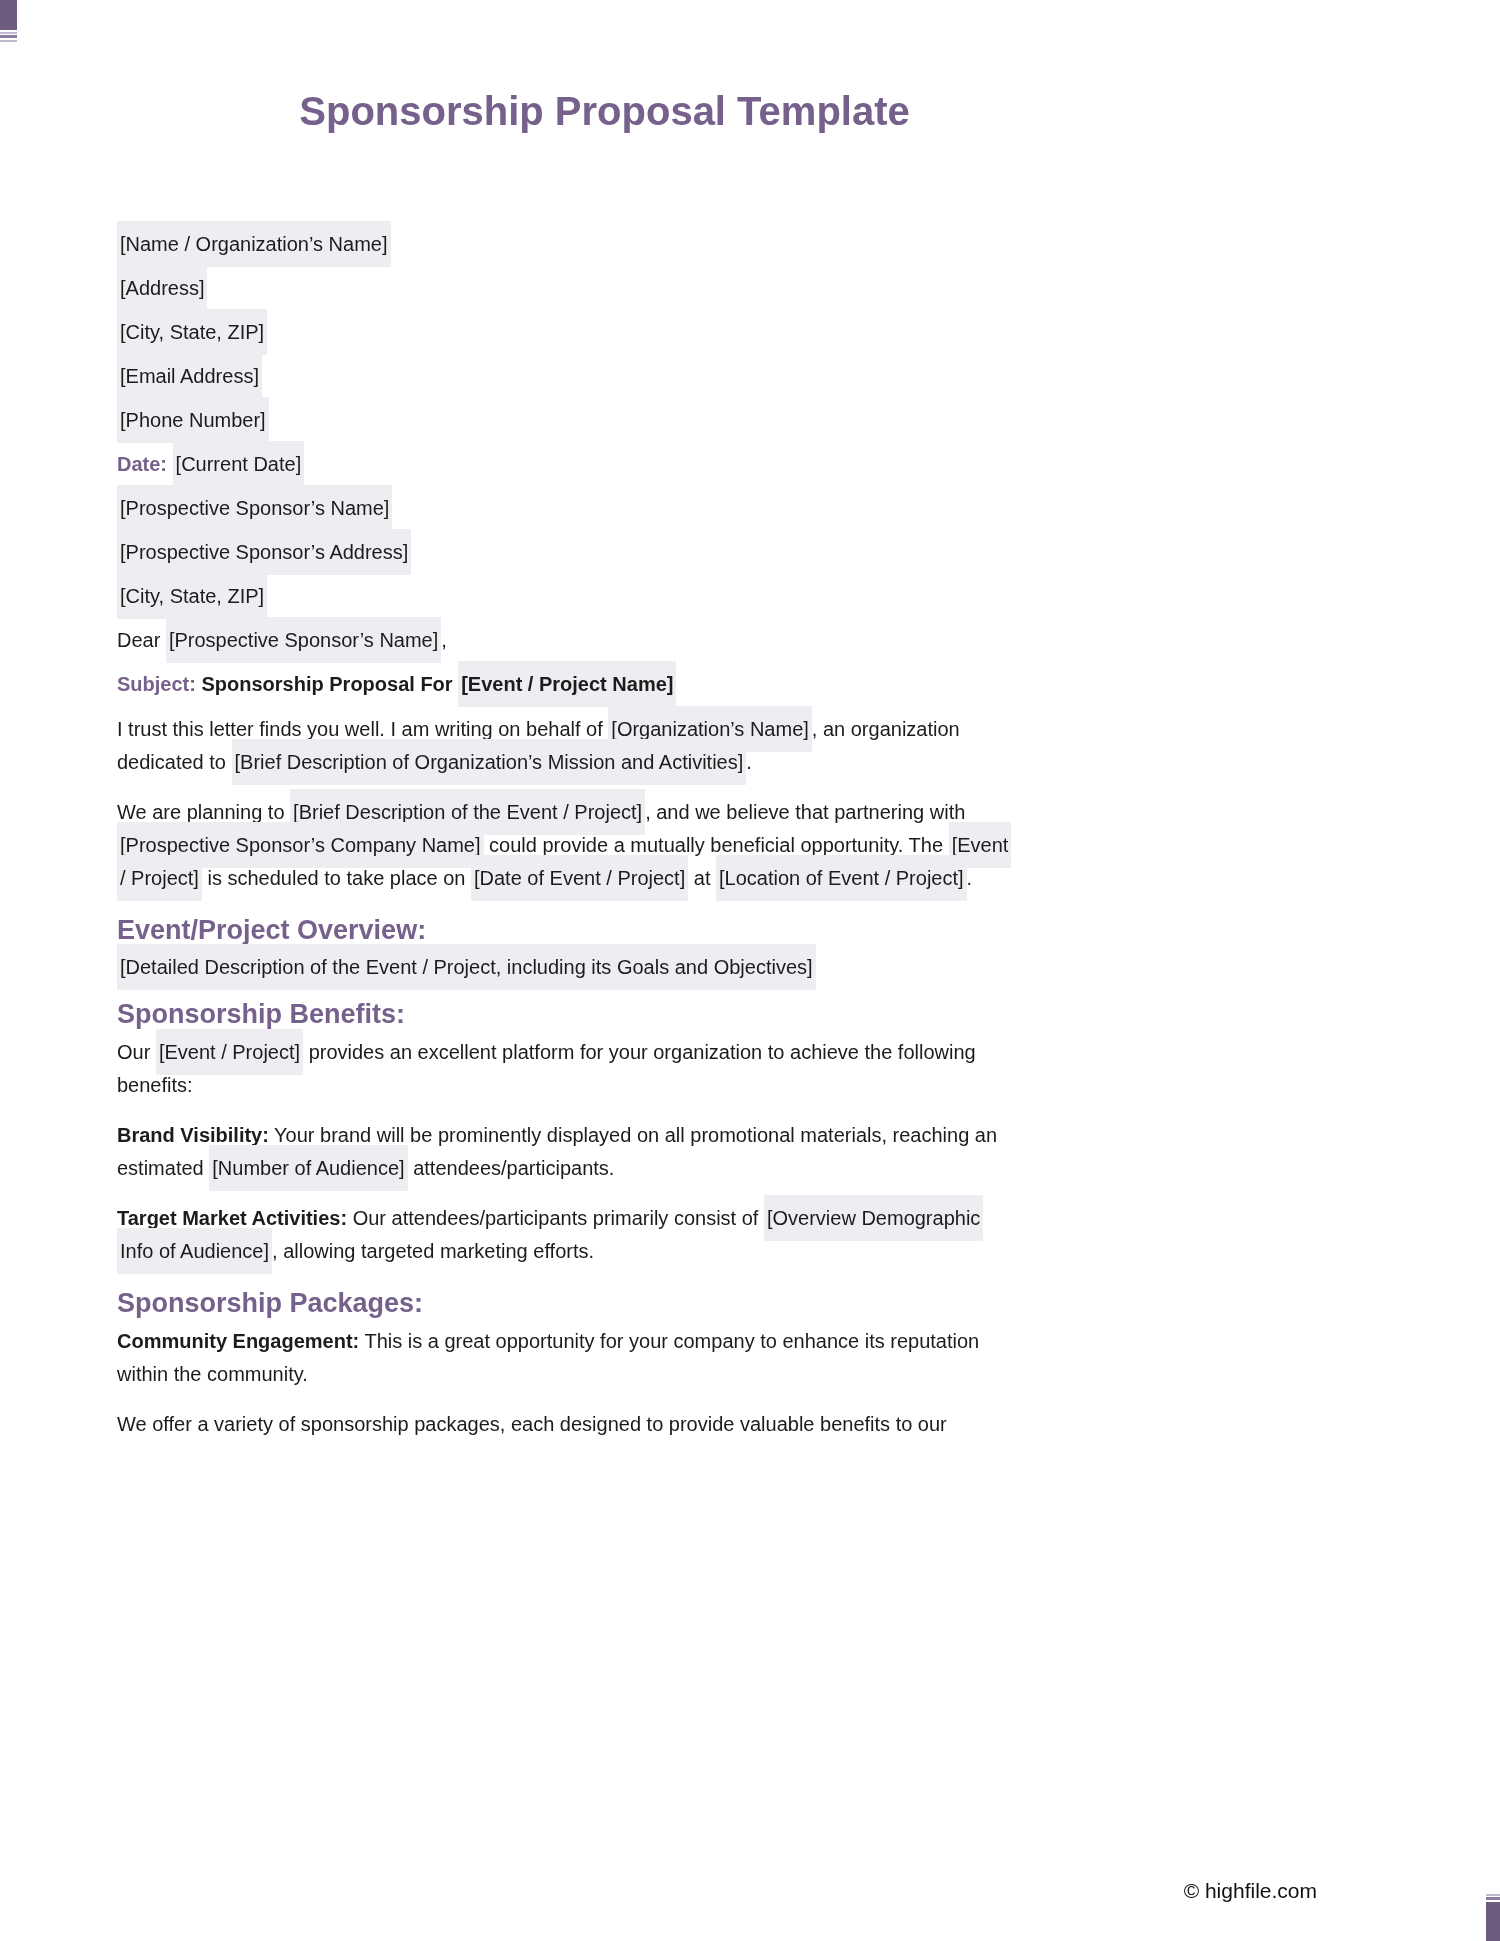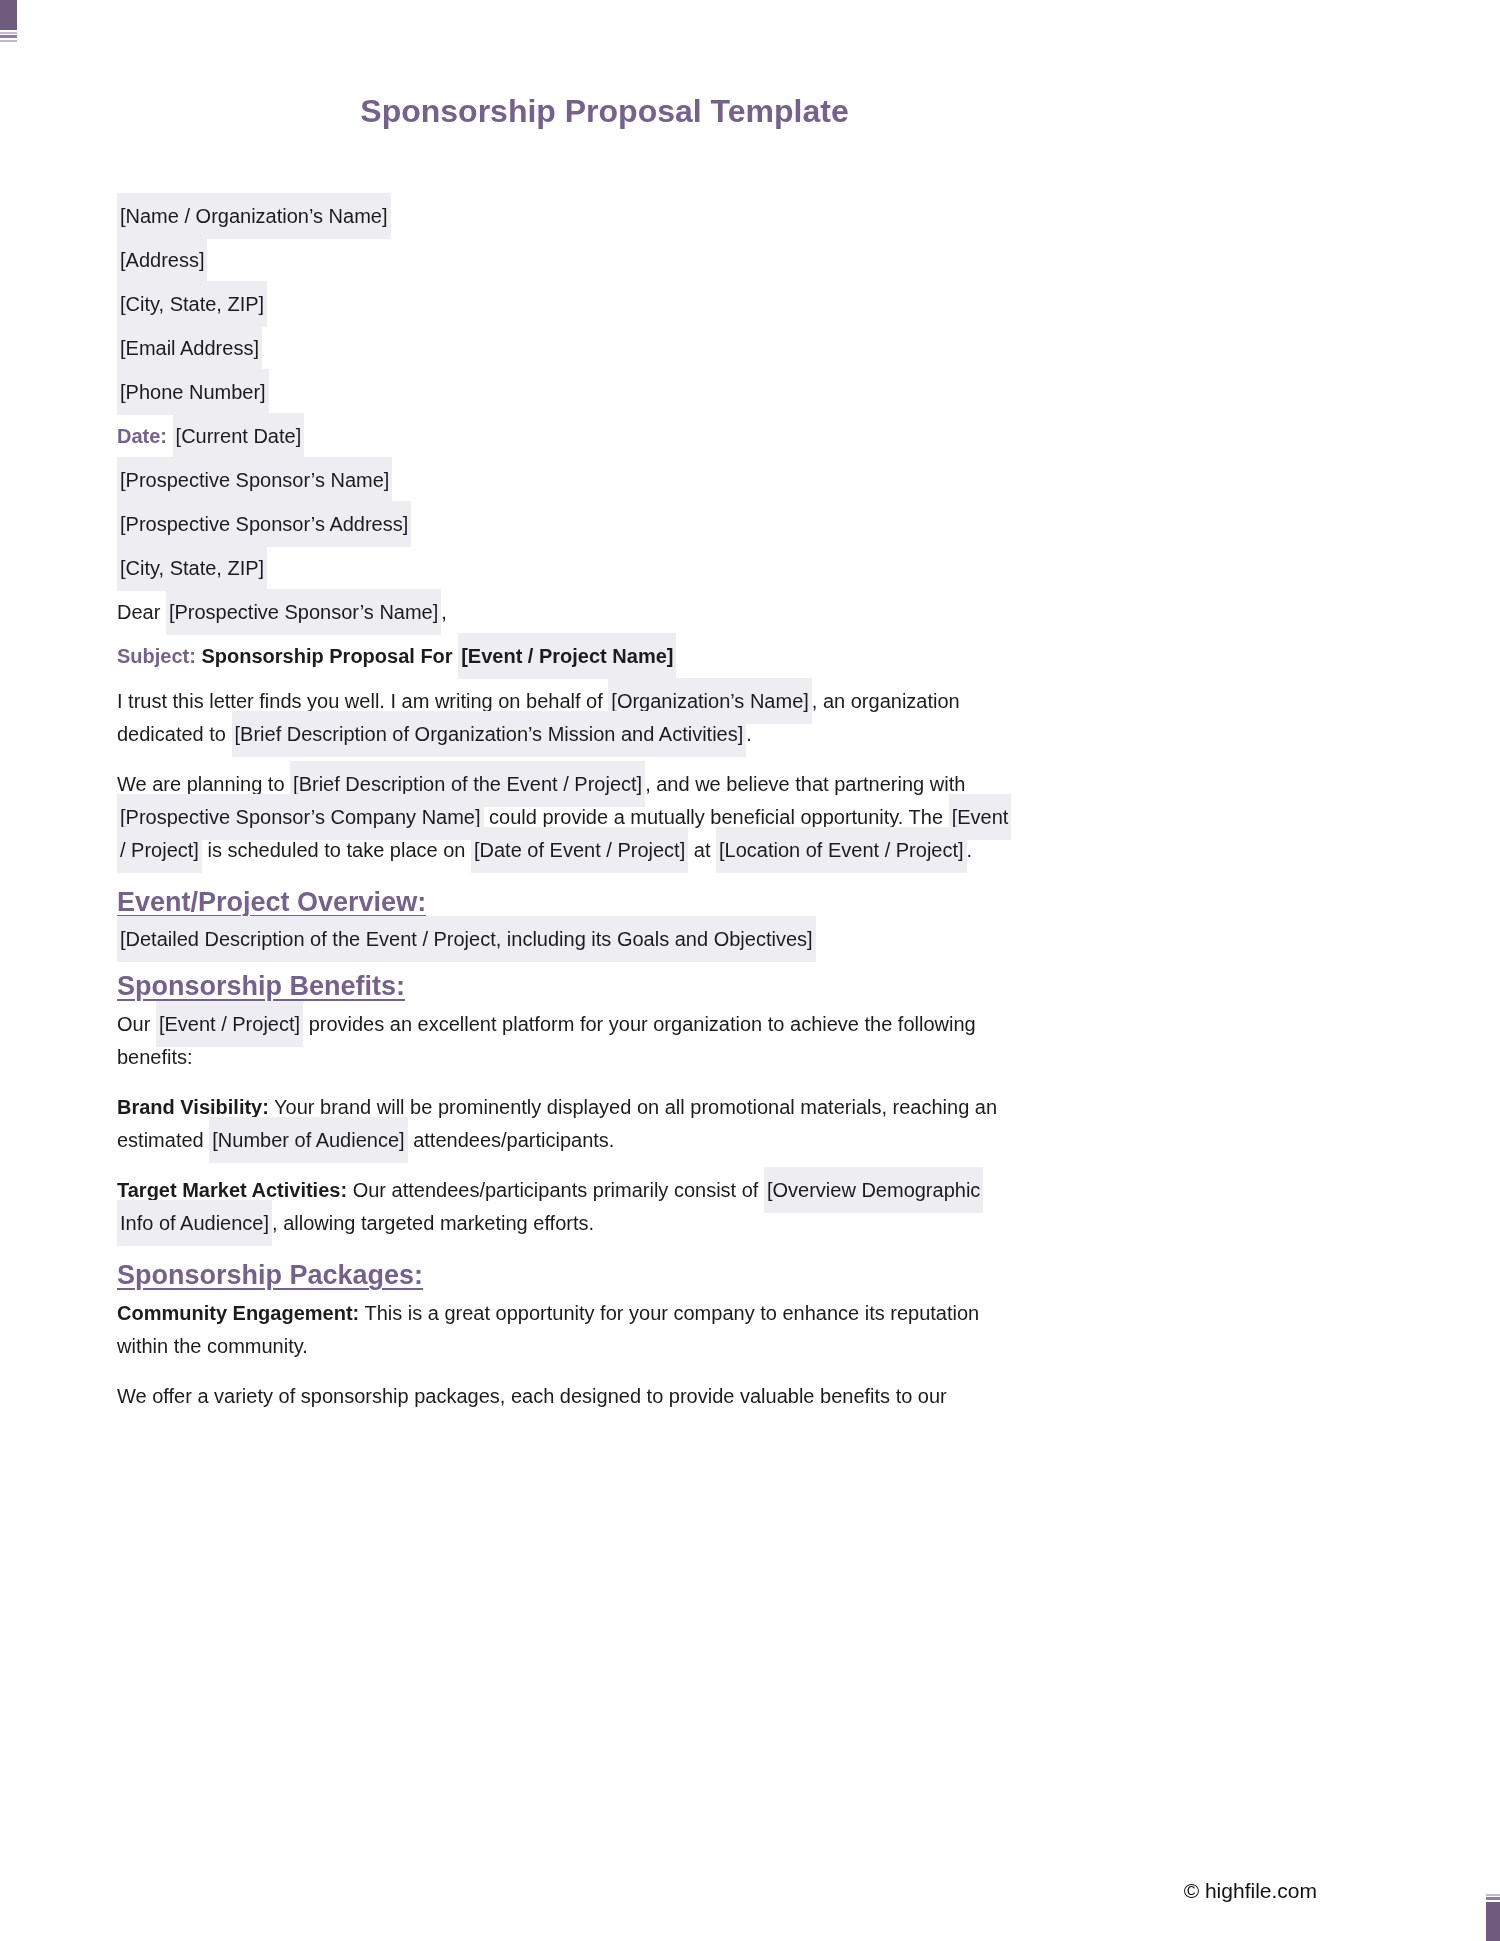--- a/index.html
+++ b/index.html
@@ -28,23 +28,23 @@
   .deco-tl .s2{position:absolute;left:0;top:35px;width:17px;height:3px;background:var(--stripe-mid);}
   .deco-tl .s3{position:absolute;left:0;top:40px;width:17px;height:2px;background:var(--stripe-light);}
   .deco-br{position:absolute;right:0;bottom:0;width:14px;height:47px;}
   .deco-br .s1{position:absolute;right:0;top:0;width:14px;height:2px;background:var(--stripe-light);}
   .deco-br .s2{position:absolute;right:0;top:3px;width:14px;height:3px;background:var(--stripe-mid);}
   .deco-br .blk{position:absolute;right:0;top:8px;width:14px;height:39px;background:var(--corner);}
 
   
   .doc{position:absolute;left:117px;top:0;width:1010px;}
   h1.doc-title{
-    margin:85px 35px 64px 0;
+    margin:85px 35px 92px 0;
     text-align:center;
-    font-size:32px;
+    font-size:40px;
     line-height:52px;
     font-weight:bold;
     color:var(--accent);
   }
   .block{margin:0;}
   .row{white-space:nowrap;}
   .block.line{font-size:20px;line-height:30px;margin:0 0 14px;}
   .block.para{font-size:20px;line-height:33px;margin:0 0 17px;}
   .block.heading{font-size:27px;line-height:36px;margin:2px 0 4px;}
   .b-date-line{margin-top:12px;}
@@ -53,21 +53,20 @@
   .b-subject-line{margin-top:16px;}
   .b-intro-paragraph{margin-top:6px;}
   .b-benefits-heading{margin-top:8px;}
 
   .seg{color:var(--ink);}
   .seg.hl{background:var(--hl);padding:12px 3px;}
   .seg.b{font-weight:bold;}
   .seg.accent{font-weight:bold;color:var(--accent);}
   .seg.h{
     font-weight:bold;color:var(--accent);
-    text-decoration:underline;
     text-decoration-thickness:2px;
     text-underline-offset:4px;
   }
   .footer-credit{
     position:absolute;
     right:183px;
     bottom:38px;
     font-size:21px;
     color:#111;
     margin-left:44px;

